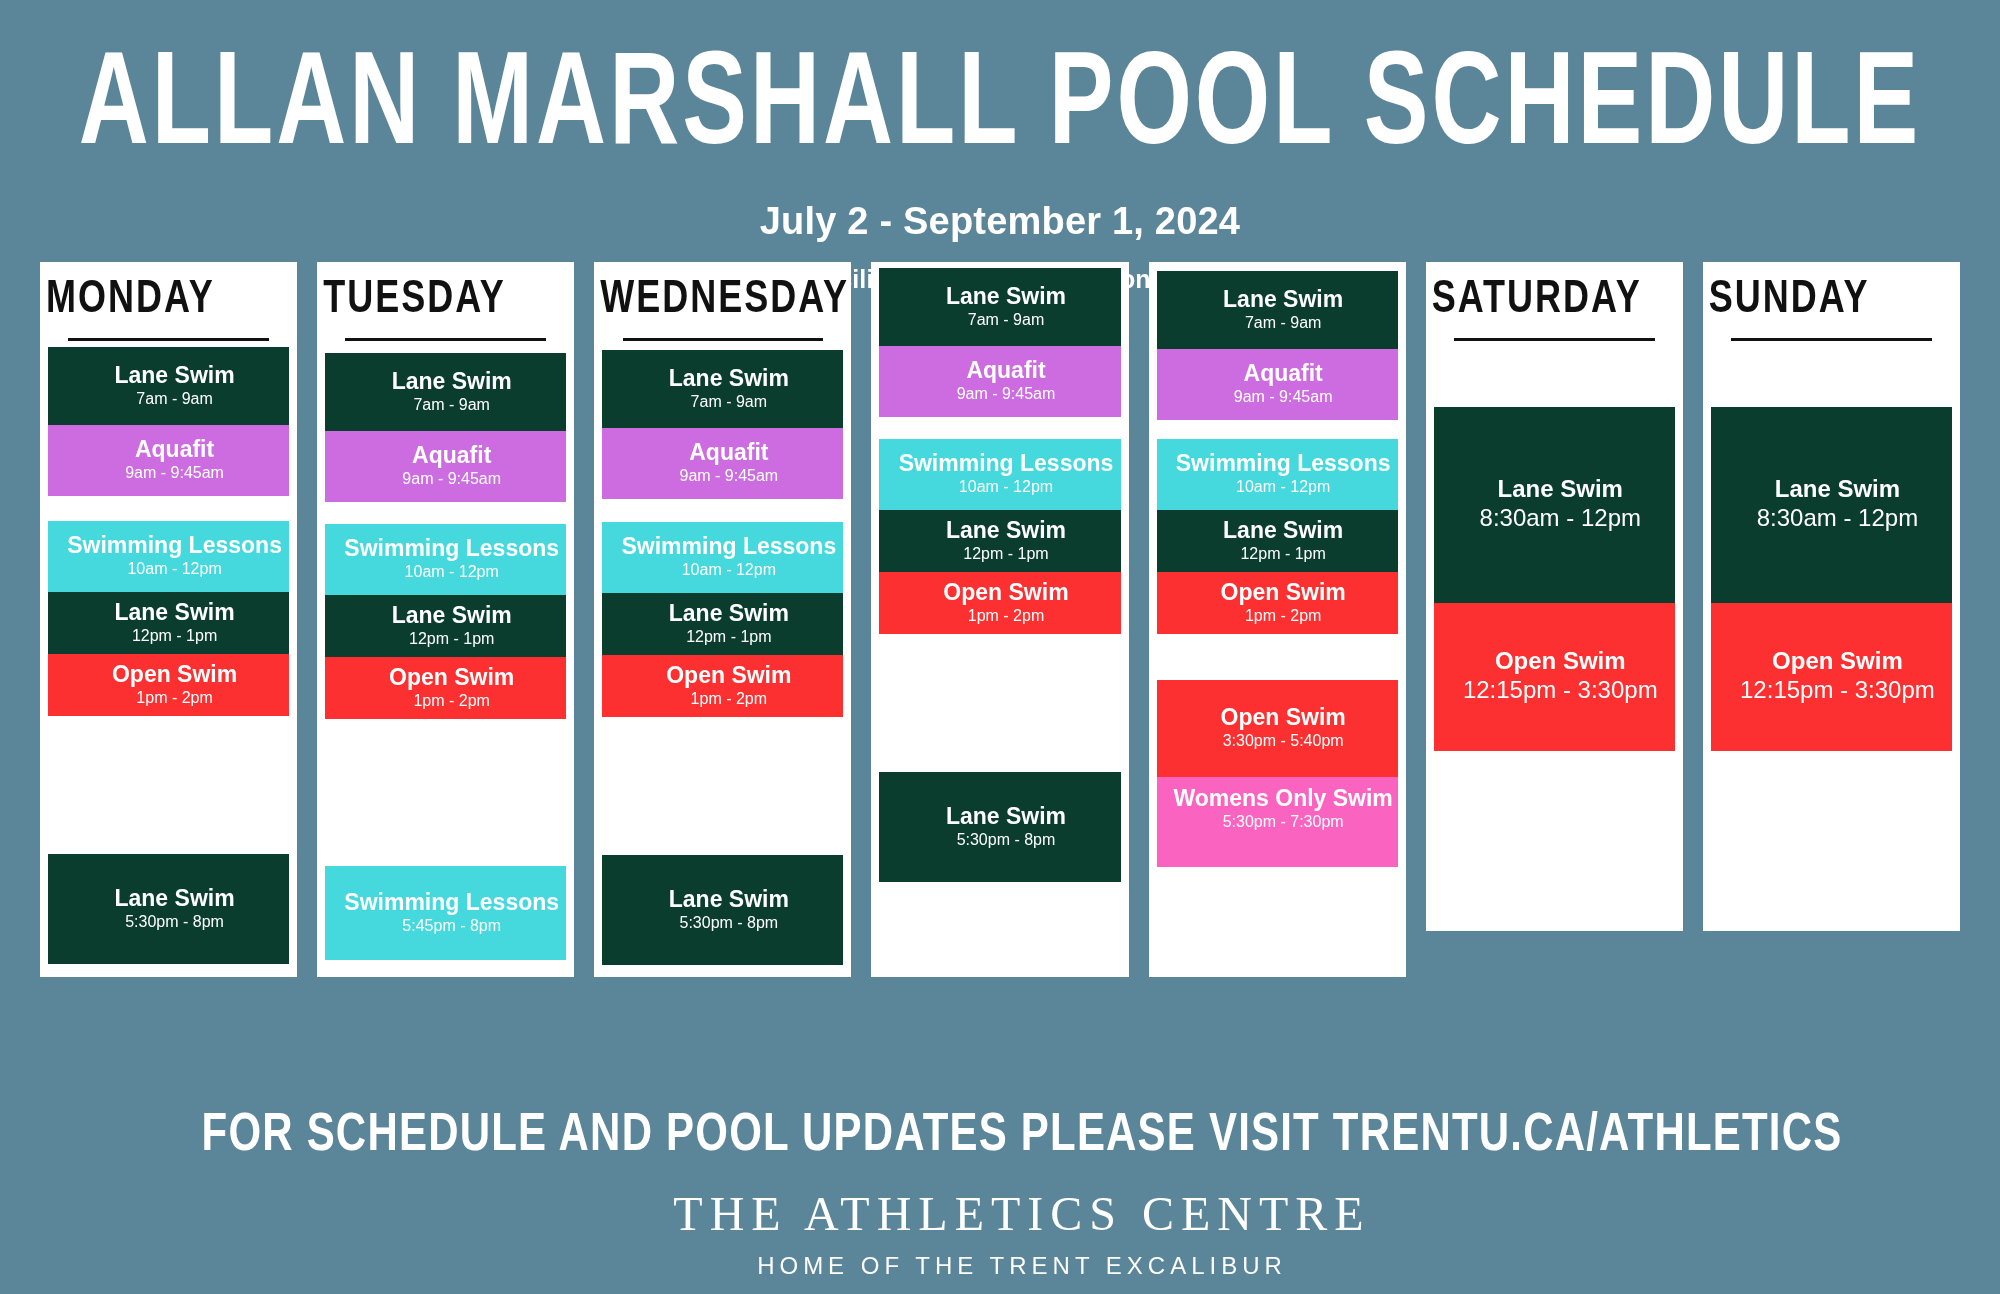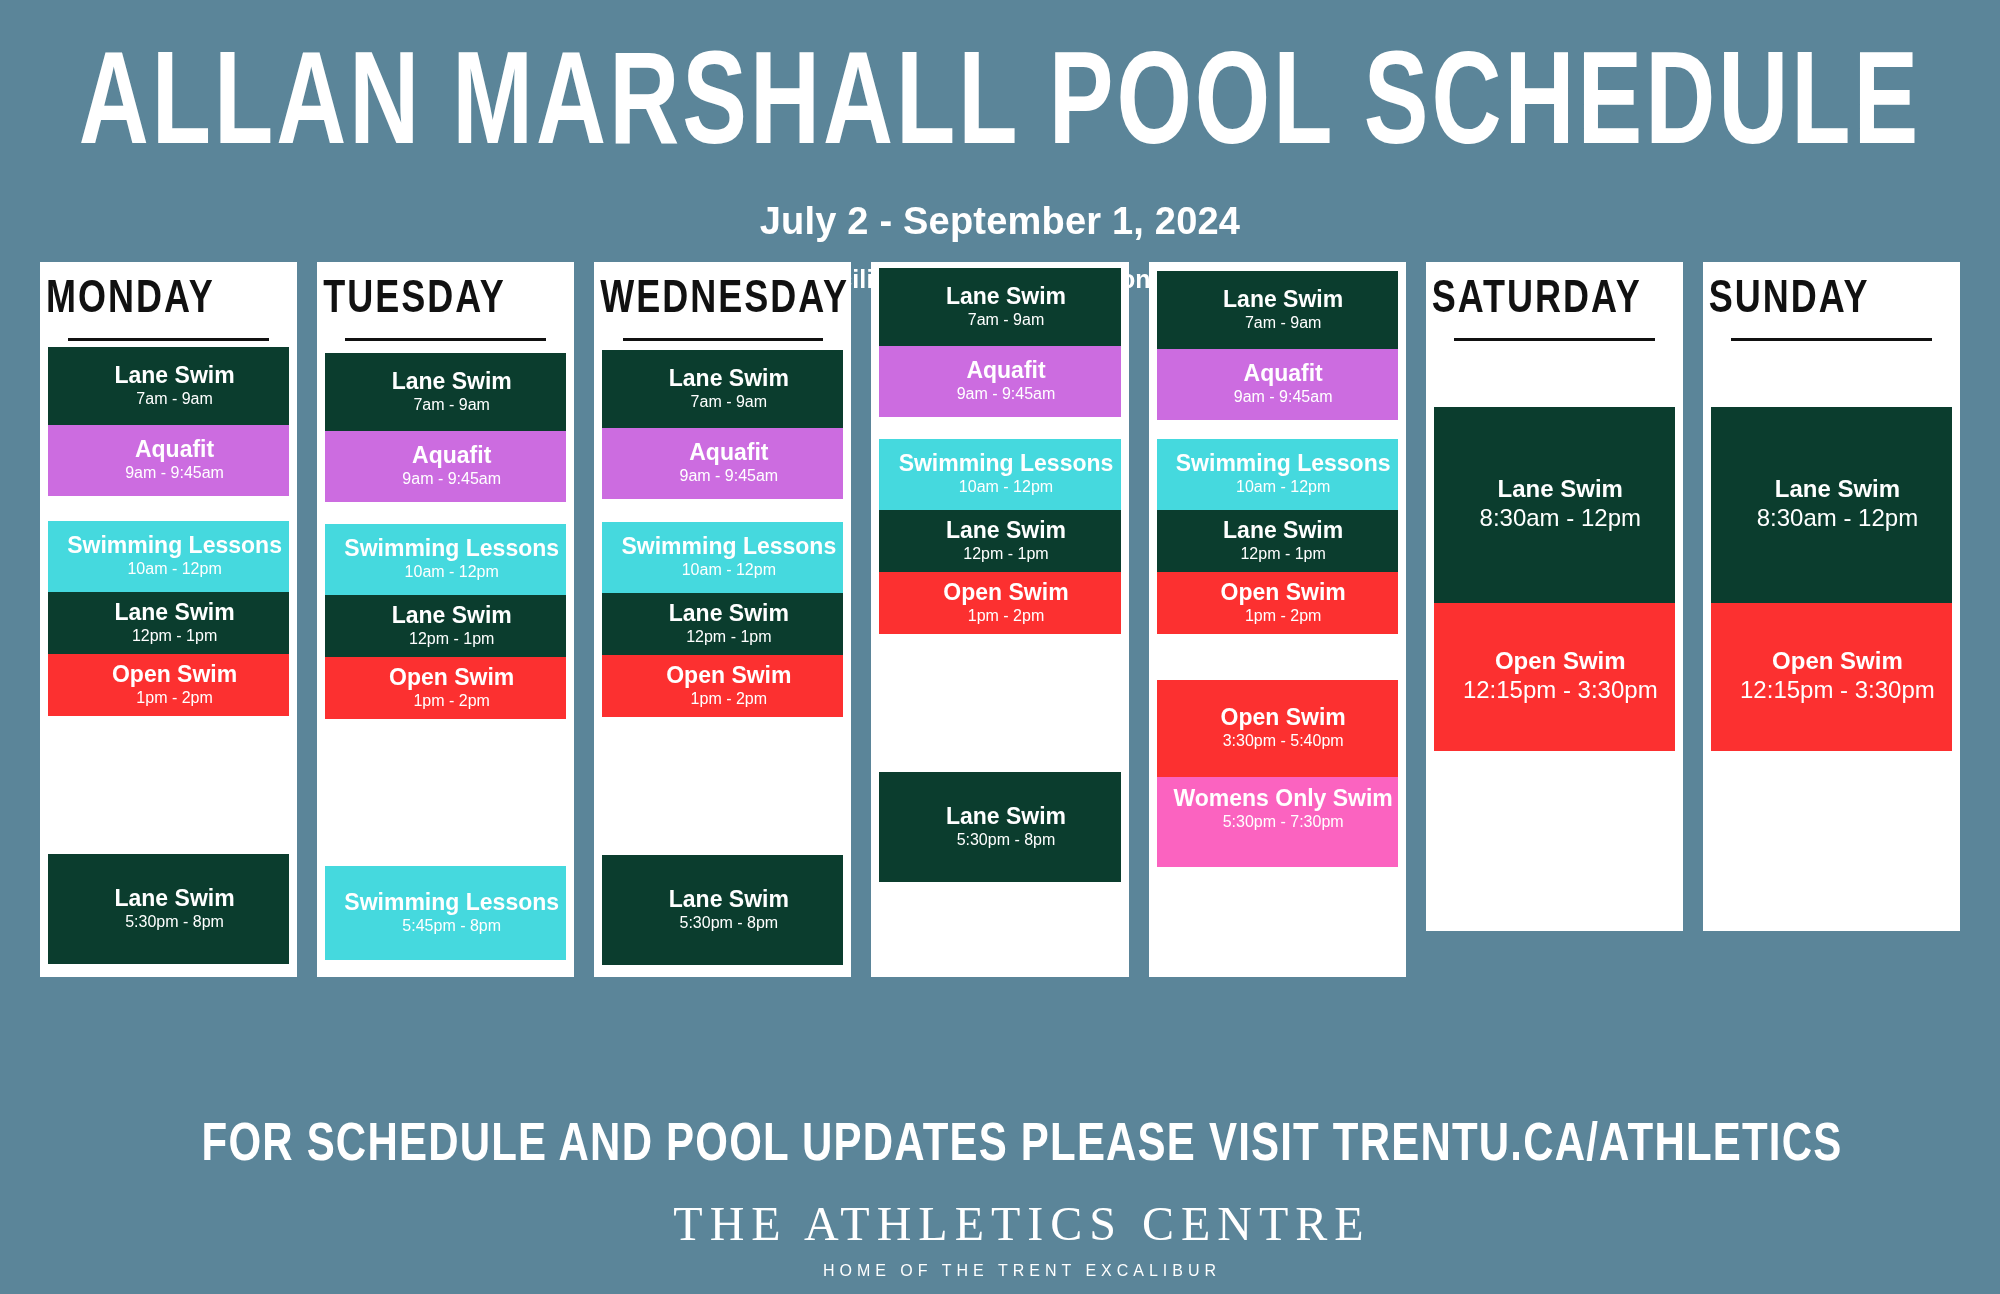--- a/index.html
+++ b/index.html
@@ -143,21 +143,21 @@
     display: inline-block;
   }
   .footer-brand {
     font-family: "Liberation Serif", serif;
     font-size: 48px;
     letter-spacing: 7px;
     margin-top: 30px;
   }
   .footer-tag {
     font-family: "Liberation Sans Narrow", "Liberation Sans", sans-serif;
-    font-size: 16px;
+    font-size: 24px;
     letter-spacing: 5px;
     margin-top: 11px;
   }
 </style>
 </head>
 <body>
 
 <div class="poster">
 
   <div class="header">

